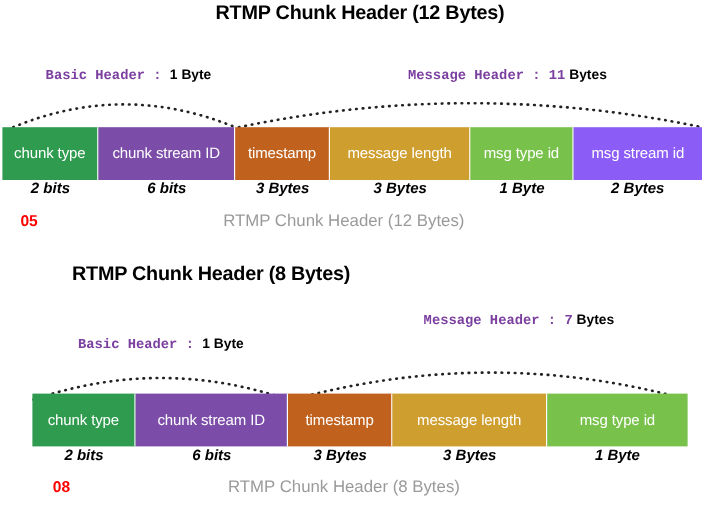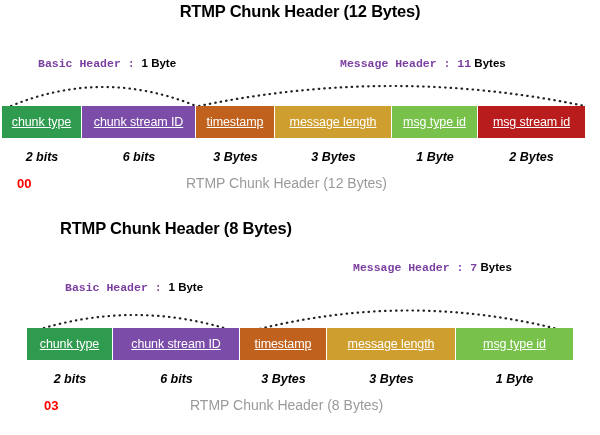--- a/index.html
+++ b/index.html
@@ -58,32 +58,31 @@
   }
 
   
   .bar {
     position: absolute;
     height: 36px;
     box-sizing: border-box;
     display: flex;
   }
   .seg {
-    height: 32px;
+    height: 44px;
     box-sizing: border-box;
     display: flex;
     align-items: center;
     justify-content: center;
     color: #ffffff;
     font-size: 12.5px;
     white-space: nowrap;
     overflow: hidden;
     border-right: 1px solid #ffffff;
     letter-spacing: -0.1px;
-    text-decoration: underline;
   }
   .seg:last-child { border-right: none; }
 
   
   .size-label {
     position: absolute;
     font-size: 12.5px;
     font-weight: bold;
     text-align: center;
     color: #000;
@@ -128,31 +127,31 @@
     <path d="M 11,106 Q 103,68 196,106" fill="none" stroke="#222222" stroke-width="2.2" stroke-linecap="round" stroke-dasharray="0.5 5"></path>
     <path d="M 199,106 Q 392,66 585,106" fill="none" stroke="#222222" stroke-width="2.2" stroke-linecap="round" stroke-dasharray="0.5 5"></path>
   </svg>
 
   <div class="bar" style="left:2px; top:106px; width:583px;">
     <div class="seg" style="width:80px;  background:#2E9B4E;">chunk type</div>
     <div class="seg" style="width:114px; background:#7B4CA8;">chunk stream ID</div>
     <div class="seg" style="width:79px;  background:#C0621E;">timestamp</div>
     <div class="seg" style="width:117px; background:#CE9E2E;">message length</div>
     <div class="seg" style="width:86px;  background:#78C24C;">msg type id</div>
-    <div class="seg" style="width:107px; background:#b91c1c;">msg stream id</div>
+    <div class="seg" style="width:107px; background:#8b5cf6;">msg stream id</div>
   </div>
 
   <div class="size-label" style="left:2px;   top:150px; width:80px;">2 bits</div>
   <div class="size-label" style="left:82px;  top:150px; width:114px;">6 bits</div>
   <div class="size-label" style="left:196px; top:150px; width:79px;">3 Bytes</div>
   <div class="size-label" style="left:275px; top:150px; width:117px;">3 Bytes</div>
   <div class="size-label" style="left:392px; top:150px; width:86px;">1 Byte</div>
   <div class="size-label" style="left:478px; top:150px; width:107px;">2 Bytes</div>
 
-  <div class="code" style="left:17px; top:176px;">00</div>
+  <div class="code" style="left:17px; top:176px;">05</div>
   <div class="footer-caption" style="left:186px; top:175px;">RTMP Chunk Header (12 Bytes)</div>
 </div>
 
 <div class="diagram" id="diagram-8">
 
   <div class="title">RTMP Chunk Header (8 Bytes)</div>
 
   <div class="bracket-label" style="left:65px; top:66px;">
     <span class="accent">Basic Header</span><span class="accent"> : </span><span>1</span><span>&nbsp;</span><span>Byte</span>
   </div>
@@ -173,15 +172,15 @@
     <div class="seg" style="width:129px; background:#CE9E2E;">message length</div>
     <div class="seg" style="width:117px; background:#78C24C;">msg type id</div>
   </div>
 
   <div class="size-label" style="left:27px;  top:157px; width:86px;">2 bits</div>
   <div class="size-label" style="left:113px; top:157px; width:127px;">6 bits</div>
   <div class="size-label" style="left:240px; top:157px; width:87px;">3 Bytes</div>
   <div class="size-label" style="left:327px; top:157px; width:129px;">3 Bytes</div>
   <div class="size-label" style="left:456px; top:157px; width:117px;">1 Byte</div>
 
-  <div class="code" style="left:44px; top:183px;">03</div>
+  <div class="code" style="left:44px; top:183px;">08</div>
   <div class="footer-caption" style="left:190px; top:182px;">RTMP Chunk Header (8 Bytes)</div>
 </div>
 
 </body></html>

